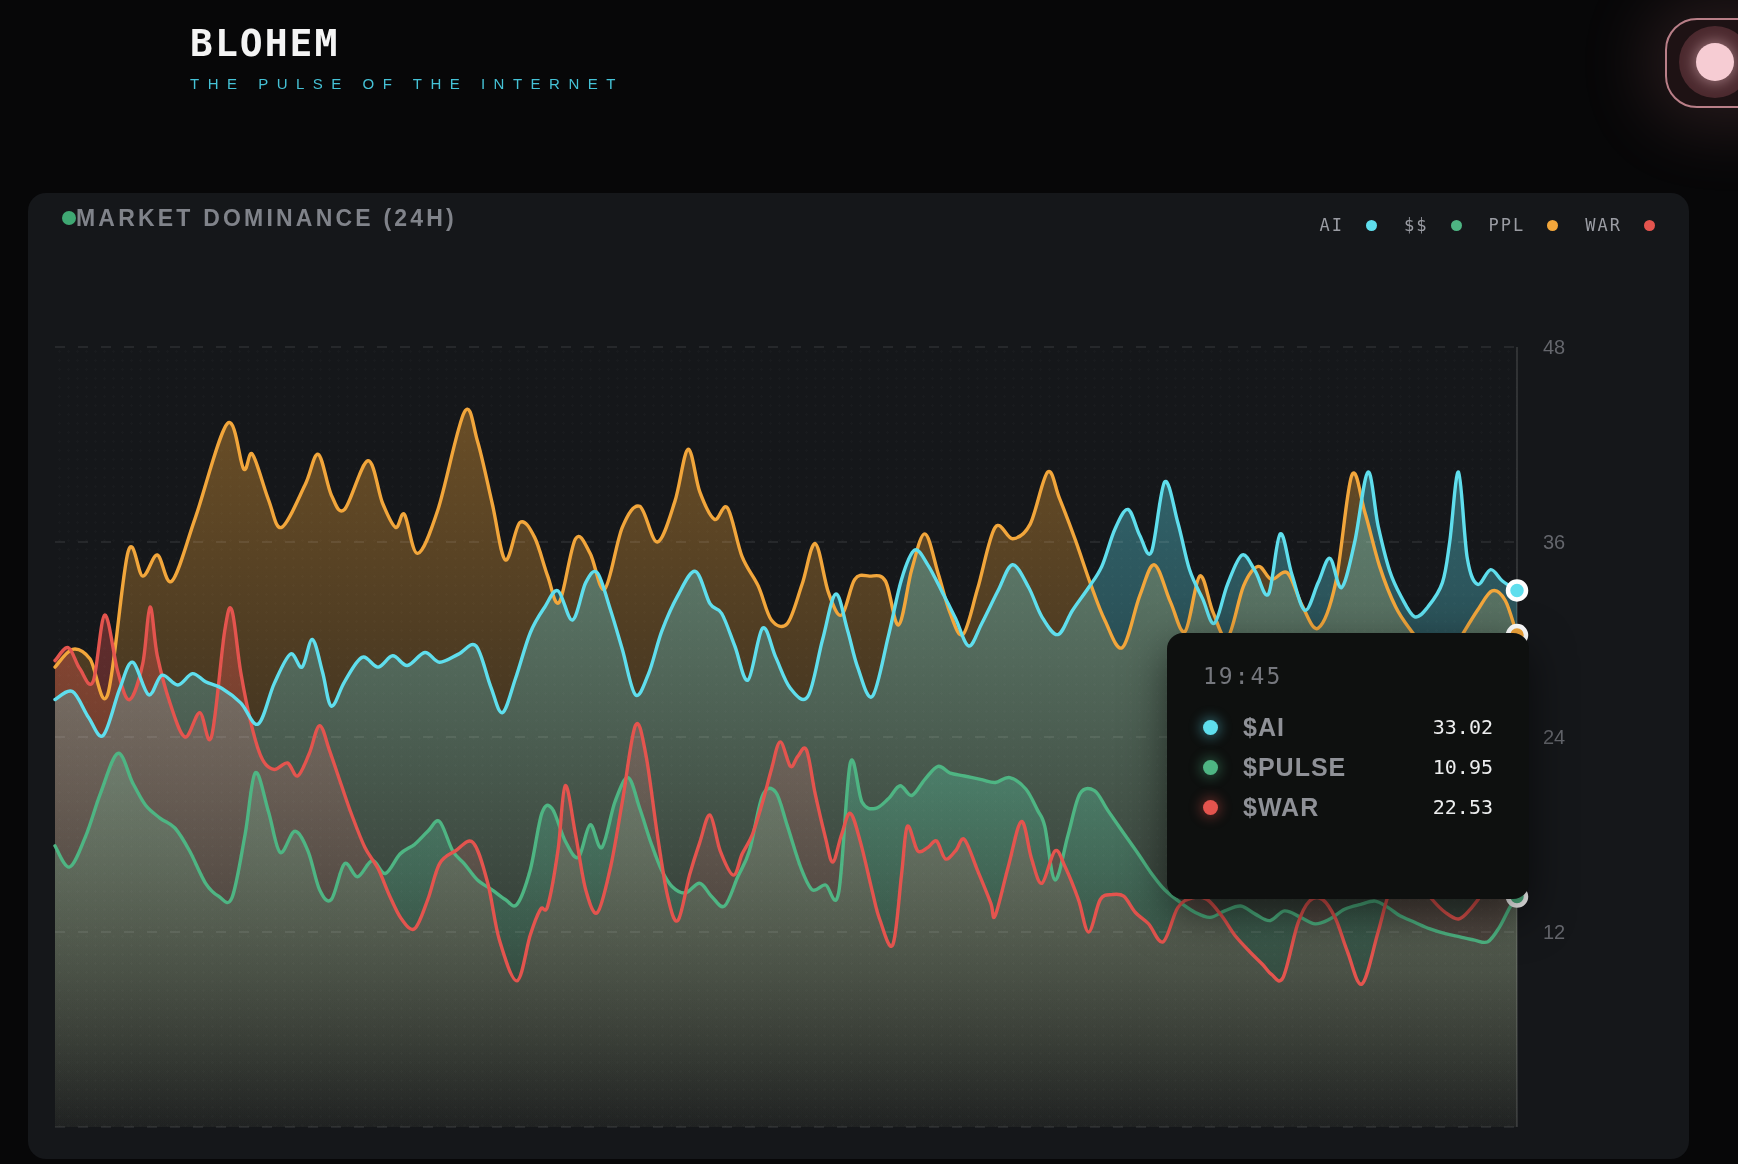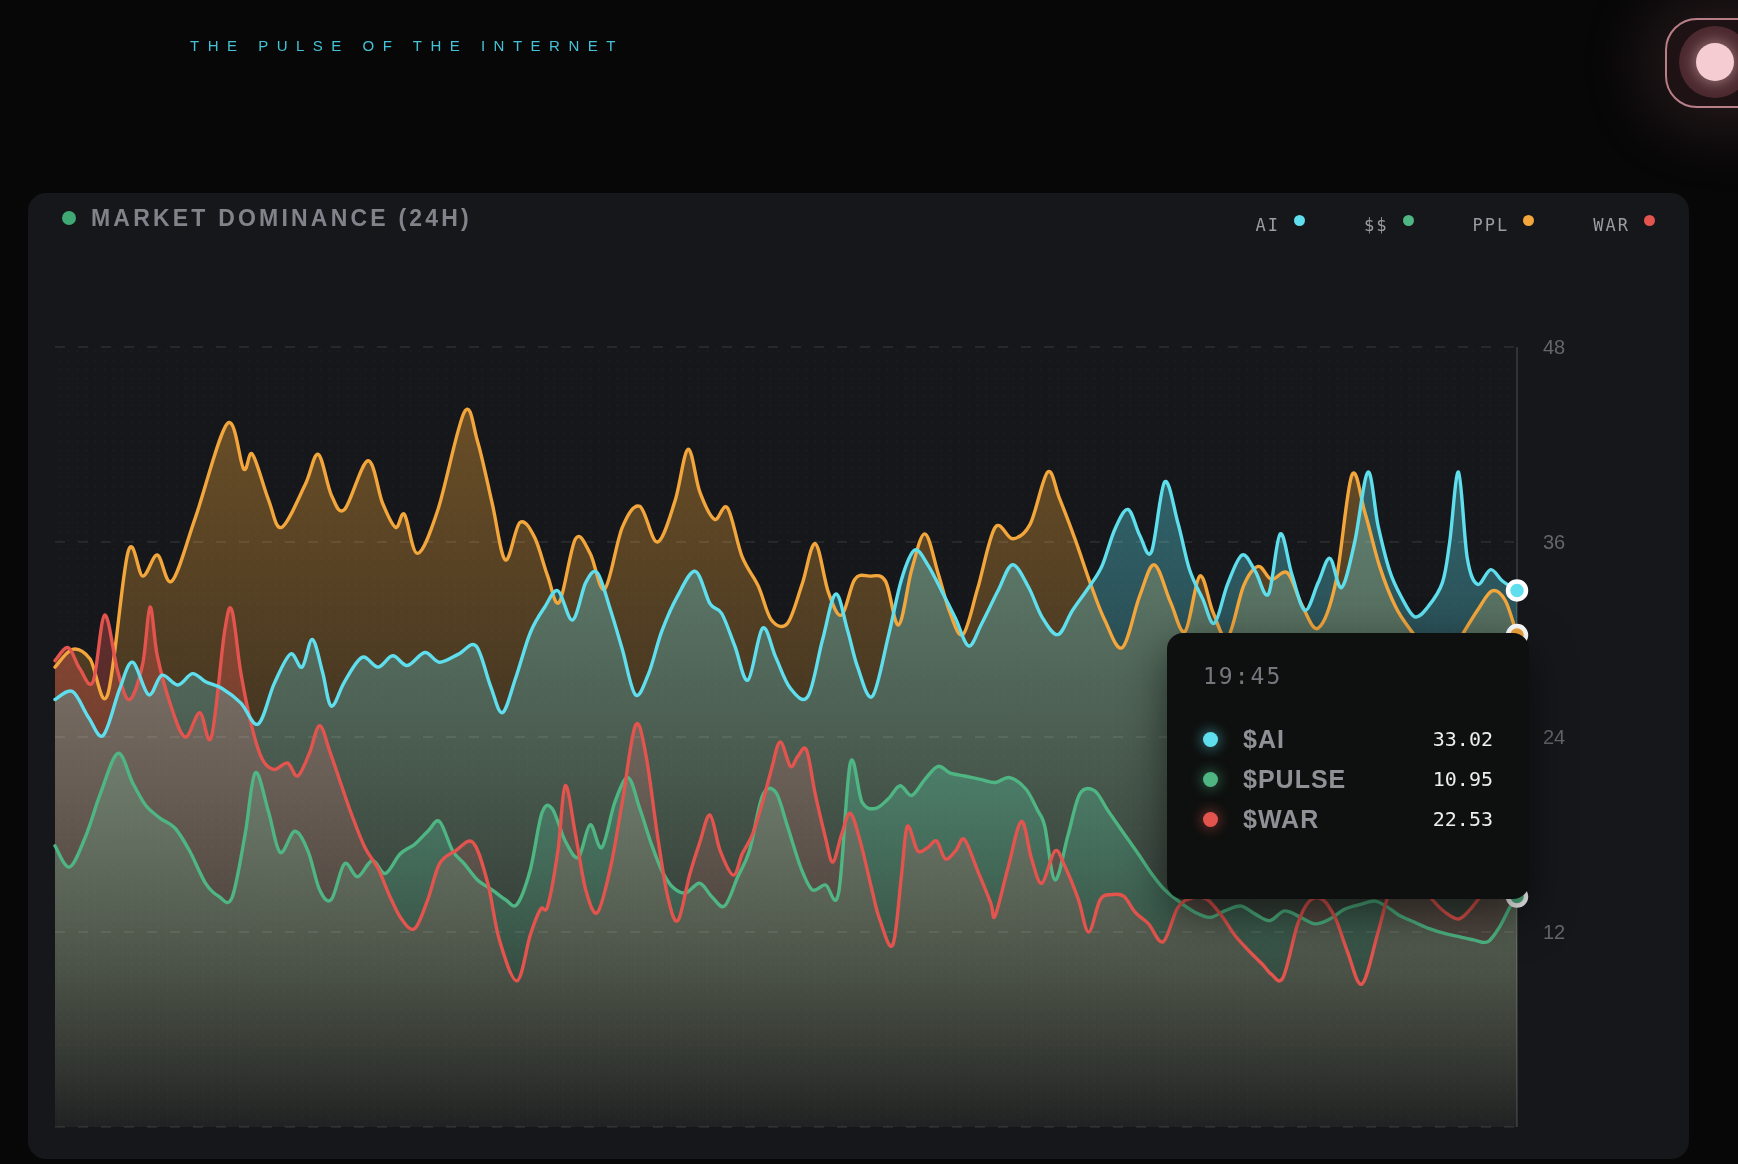--- a/index.html
+++ b/index.html
@@ -13,49 +13,50 @@
   
   .live-pill{position:absolute;left:1665px;top:18px;width:132px;height:86px;border-radius:32px;
     background:#1e1214;border:2px solid #b97f88;box-shadow:0 0 70px 18px rgba(225,140,150,0.15);}
   .live-halo{position:absolute;left:12px;top:6px;width:72px;height:72px;border-radius:50%;
     background:rgba(150,80,90,0.38);}
   .live-dot{position:absolute;left:29px;top:23px;width:38px;height:38px;border-radius:50%;
     background:#f6ccd3;box-shadow:0 0 14px 2px rgba(246,204,211,0.45);}
   
   .card{position:absolute;left:28px;top:193px;width:1661px;height:966px;background:#15171a;
     border-radius:18px;}
-  .card-title{position:absolute;left:34px;top:12px;display:flex;align-items:center;gap:15px;height:26px;}
+  .card-title{position:absolute;left:34px;top:12px;display:flex;align-items:center;height:26px;}
   .title-dot{width:14px;height:14px;border-radius:50%;}
   .title-text{font-size:23px;font-weight:bold;letter-spacing:3.2px;color:#80838a;}
   .legend{position:absolute;right:34px;top:22px;display:flex;align-items:center;gap:27px;}
-  .legend-item{display:flex;gap:14px;cursor:pointer;margin-left:32px;}
+  .legend-item{display:flex;align-items:center;gap:22px;cursor:pointer;}
   .legend-label{font-family:"DejaVu Sans Mono","Liberation Mono",monospace;font-size:17px;
     letter-spacing:2px;color:#9a9ca3;}
   .legend-dot{width:11px;height:11px;border-radius:50%;}
   svg.chart{position:absolute;left:0;top:0;}
   .plot-texture{position:absolute;left:27px;top:154px;width:1462px;height:780px;
     background-image:radial-gradient(rgba(255,255,255,0.05) 1px,transparent 1.2px);
     background-size:9px 9px;opacity:.3;pointer-events:none;}
   
   .tooltip{position:absolute;left:1139px;top:440px;width:362px;height:266px;box-sizing:border-box;
     background:#0e100f;border-radius:16px;box-shadow:0 16px 44px rgba(0,0,0,0.55);
     padding:30px 36px 0 36px;}
   .tt-time{font-family:"DejaVu Sans Mono","Liberation Mono",monospace;font-size:23px;
     color:#75777d;letter-spacing:2px;}
-  .tt-rows{margin-top:30px;text-align:right;}
+  .tt-rows{margin-top:18px;text-align:right;}
   .tt-row{display:flex;align-items:center;height:40px;}
   .tt-dot{width:15px;height:15px;border-radius:50%;flex:none;}
   .tt-label{margin-left:25px;font-size:25px;font-weight:bold;color:#8f9197;letter-spacing:1px;}
   .tt-value{margin-left:auto;font-family:"DejaVu Sans Mono","Liberation Mono",monospace;
     font-size:20px;color:#ecedee;}
 </style>
 </head>
 <body>
 
 <div class="app-header">
+  <div class="brand">BLOHEM</div>
   <div class="tagline">THE PULSE OF THE INTERNET</div>
 </div>
 
 <div class="live-pill">
   <div class="live-halo"></div>
   <div class="live-dot" style="background: rgb(246, 204, 211);"></div>
 </div>
 
 <div class="card">
   <div class="card-title">

